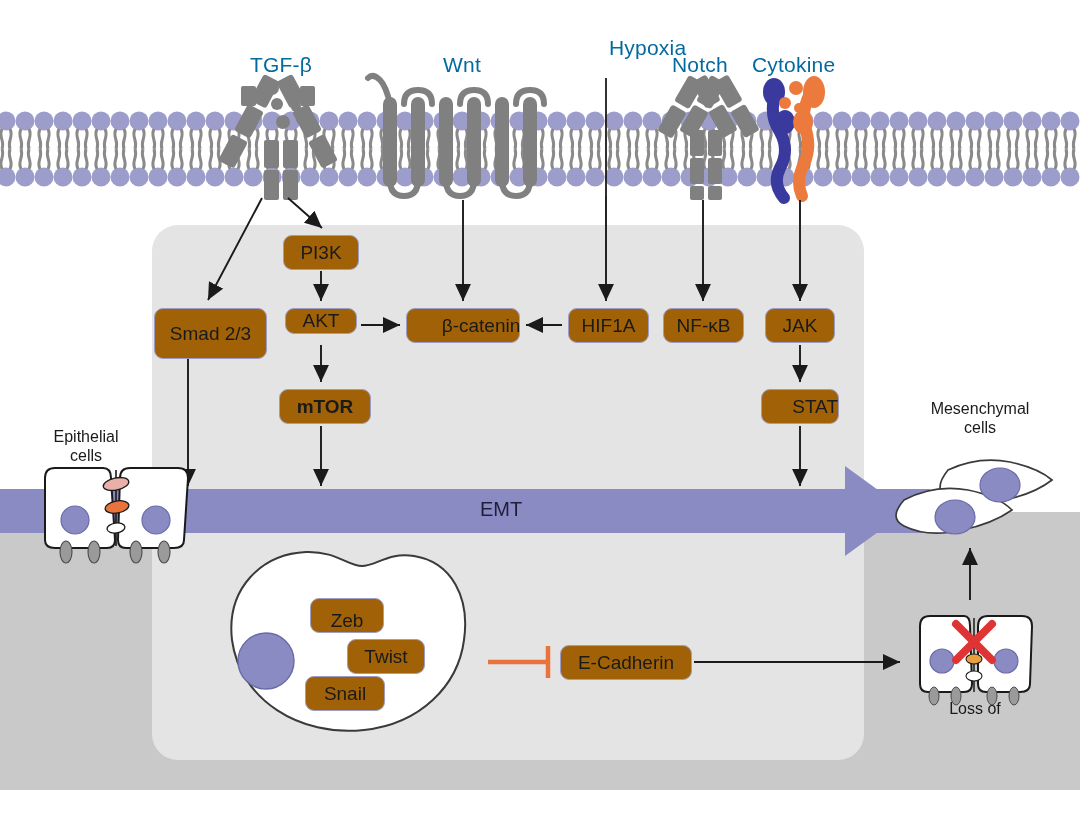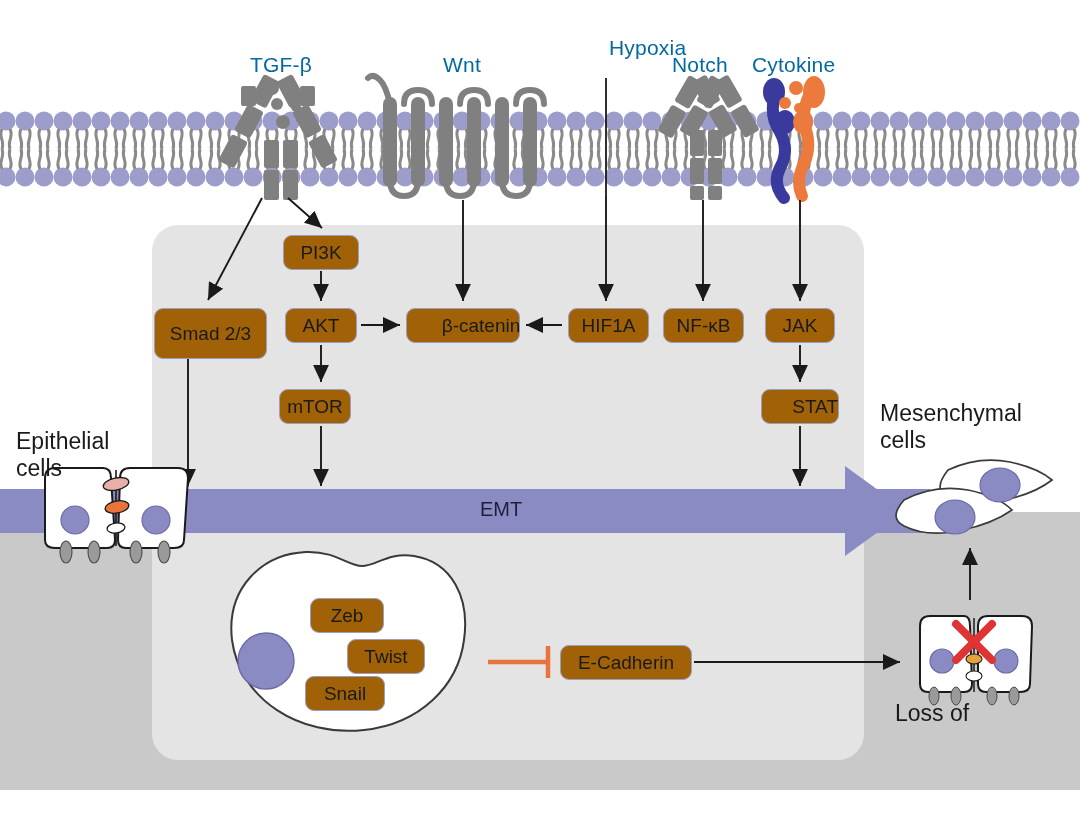--- a/index.html
+++ b/index.html
@@ -22,21 +22,21 @@
         box-sizing:border-box;white-space:nowrap;}
 
   
   .emt-band{position:absolute;left:0;top:489px;width:930px;height:44px;background:#8b8bc4;}
   .emt-head{position:absolute;left:845px;top:466px;width:0;height:0;
             border-top:45px solid transparent;border-bottom:45px solid transparent;
             border-left:62px solid #8b8bc4;}
   .emt-text{position:absolute;left:480px;top:498px;font-size:20px;color:#1f1f3a;}
 
   
-  .caption{position:absolute;font-size:23px;color:#1a1a1a;text-align:left;line-height:1.18;}
+  .caption{position:absolute;font-size:16px;color:#1a1a1a;text-align:center;line-height:1.18;}
 
   
   .white-box{position:absolute;background:#ffffff;}
 
   svg{position:absolute;left:0;top:0;overflow:visible;}
   .wm{position:absolute;right:18px;top:752px;font-size:25px;color:#d2d2d2;
       font-family:"DejaVu Sans",sans-serif;white-space:nowrap;letter-spacing:1px;}
 </style>
 </head>
 <body>
@@ -611,42 +611,42 @@
     <div>Loss of</div>
   </div>
 
   <div id="nodes-host">
       <div class="node" style="left: 283px; top: 235px; width: 76px; height: 35px;">
         <span>PI3K</span>
       </div>
       <div class="node" style="left: 154px; top: 308px; width: 113px; height: 51px;">
         <span>Smad 2/3</span>
       </div>
-      <div class="node" style="left: 285px; top: 308px; width: 72px; height: 35px;">
+      <div class="node" style="left: 285px; top: 308px; width: 72px; height: 26px;">
         <span>AKT</span>
       </div>
       <div class="node" style="left: 406px; top: 308px; width: 114px; height: 35px; padding-left: 36px;">
         <span>β-catenin</span>
       </div>
       <div class="node" style="left: 568px; top: 308px; width: 81px; height: 35px;">
         <span>HIF1A</span>
       </div>
       <div class="node" style="left: 663px; top: 308px; width: 81px; height: 35px;">
         <span>NF-κB</span>
       </div>
       <div class="node" style="left: 765px; top: 308px; width: 70px; height: 35px;">
         <span>JAK</span>
       </div>
-      <div class="node" style="left: 279px; top: 389px; width: 72px; height: 35px;">
+      <div class="node" style="left: 279px; top: 389px; width: 92px; height: 35px; font-weight: bold;">
         <span>mTOR</span>
       </div>
       <div class="node" style="left: 761px; top: 389px; width: 78px; height: 35px; justify-content: flex-end;">
         <span>STAT</span>
       </div>
-      <div class="node" style="left: 310px; top: 598px; width: 74px; height: 35px;">
+      <div class="node" style="left: 310px; top: 598px; width: 74px; height: 35px; align-items: flex-end;">
         <span>Zeb</span>
       </div>
       <div class="node" style="left: 347px; top: 639px; width: 78px; height: 35px;">
         <span>Twist</span>
       </div>
       <div class="node" style="left: 305px; top: 676px; width: 80px; height: 35px;">
         <span>Snail</span>
       </div>
       <div class="node" style="left: 560px; top: 645px; width: 132px; height: 35px;">
         <span>E-Cadherin</span>

